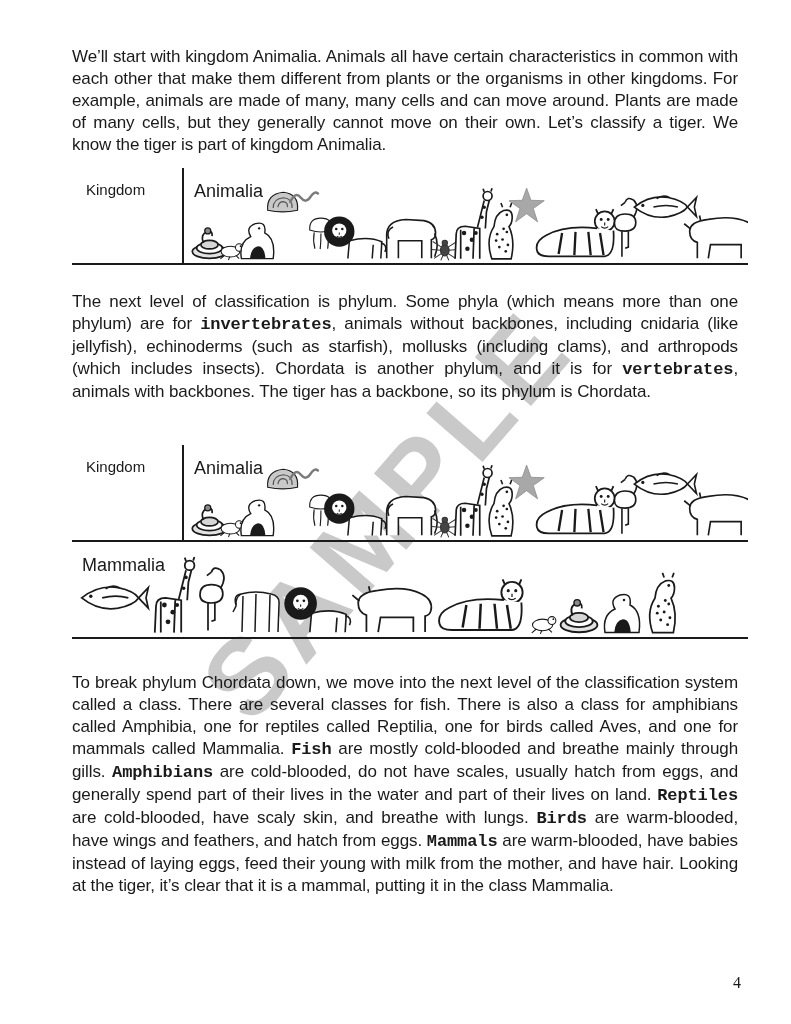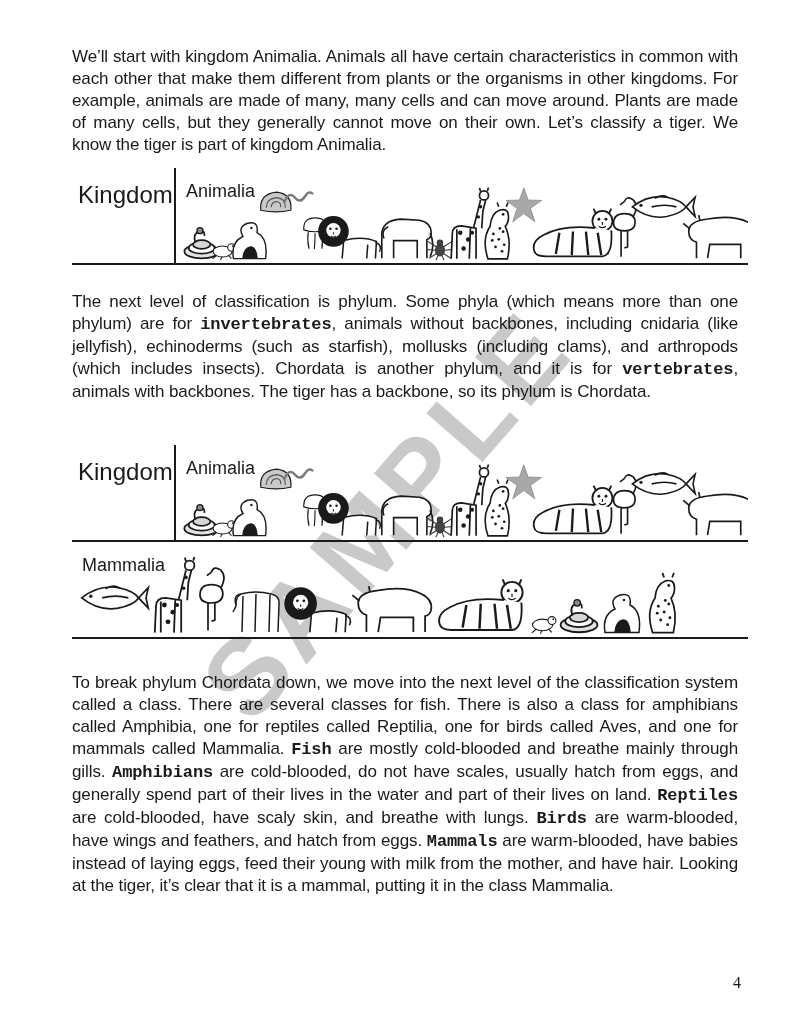--- a/index.html
+++ b/index.html
@@ -30,21 +30,21 @@
   
   .ctable { position:absolute; left:72px; width:676px; z-index:1; }
   #table-kingdom { top:168px; }
   #table-kingdom-phylum { top:445px; }
   .crow {
     position:relative; display:flex; height:97px;
     border-bottom:2px solid #1a1a1a; background:transparent;
   }
   .level-cell {
     width:104px; flex:0 0 104px; border-right:2px solid #1a1a1a;
-    padding:13px 0 16px 6px; font-size:24px;
+    padding:13px 0 16px 6px; font-size:15px;margin-left:8px;
   }
   .value-cell { flex:1 1 auto; position:relative; overflow:hidden; }
   .value-label {
     position:absolute; left:10px; top:13px; font-size:18px; z-index:3;text-align:right;
   }
   .animal-strip {
     position:absolute; left:4px; right:0; top:2px; bottom:2px;
     display:flex; align-items:flex-end; z-index:2;
   }
   .animal { display:block; flex-shrink:1; }

